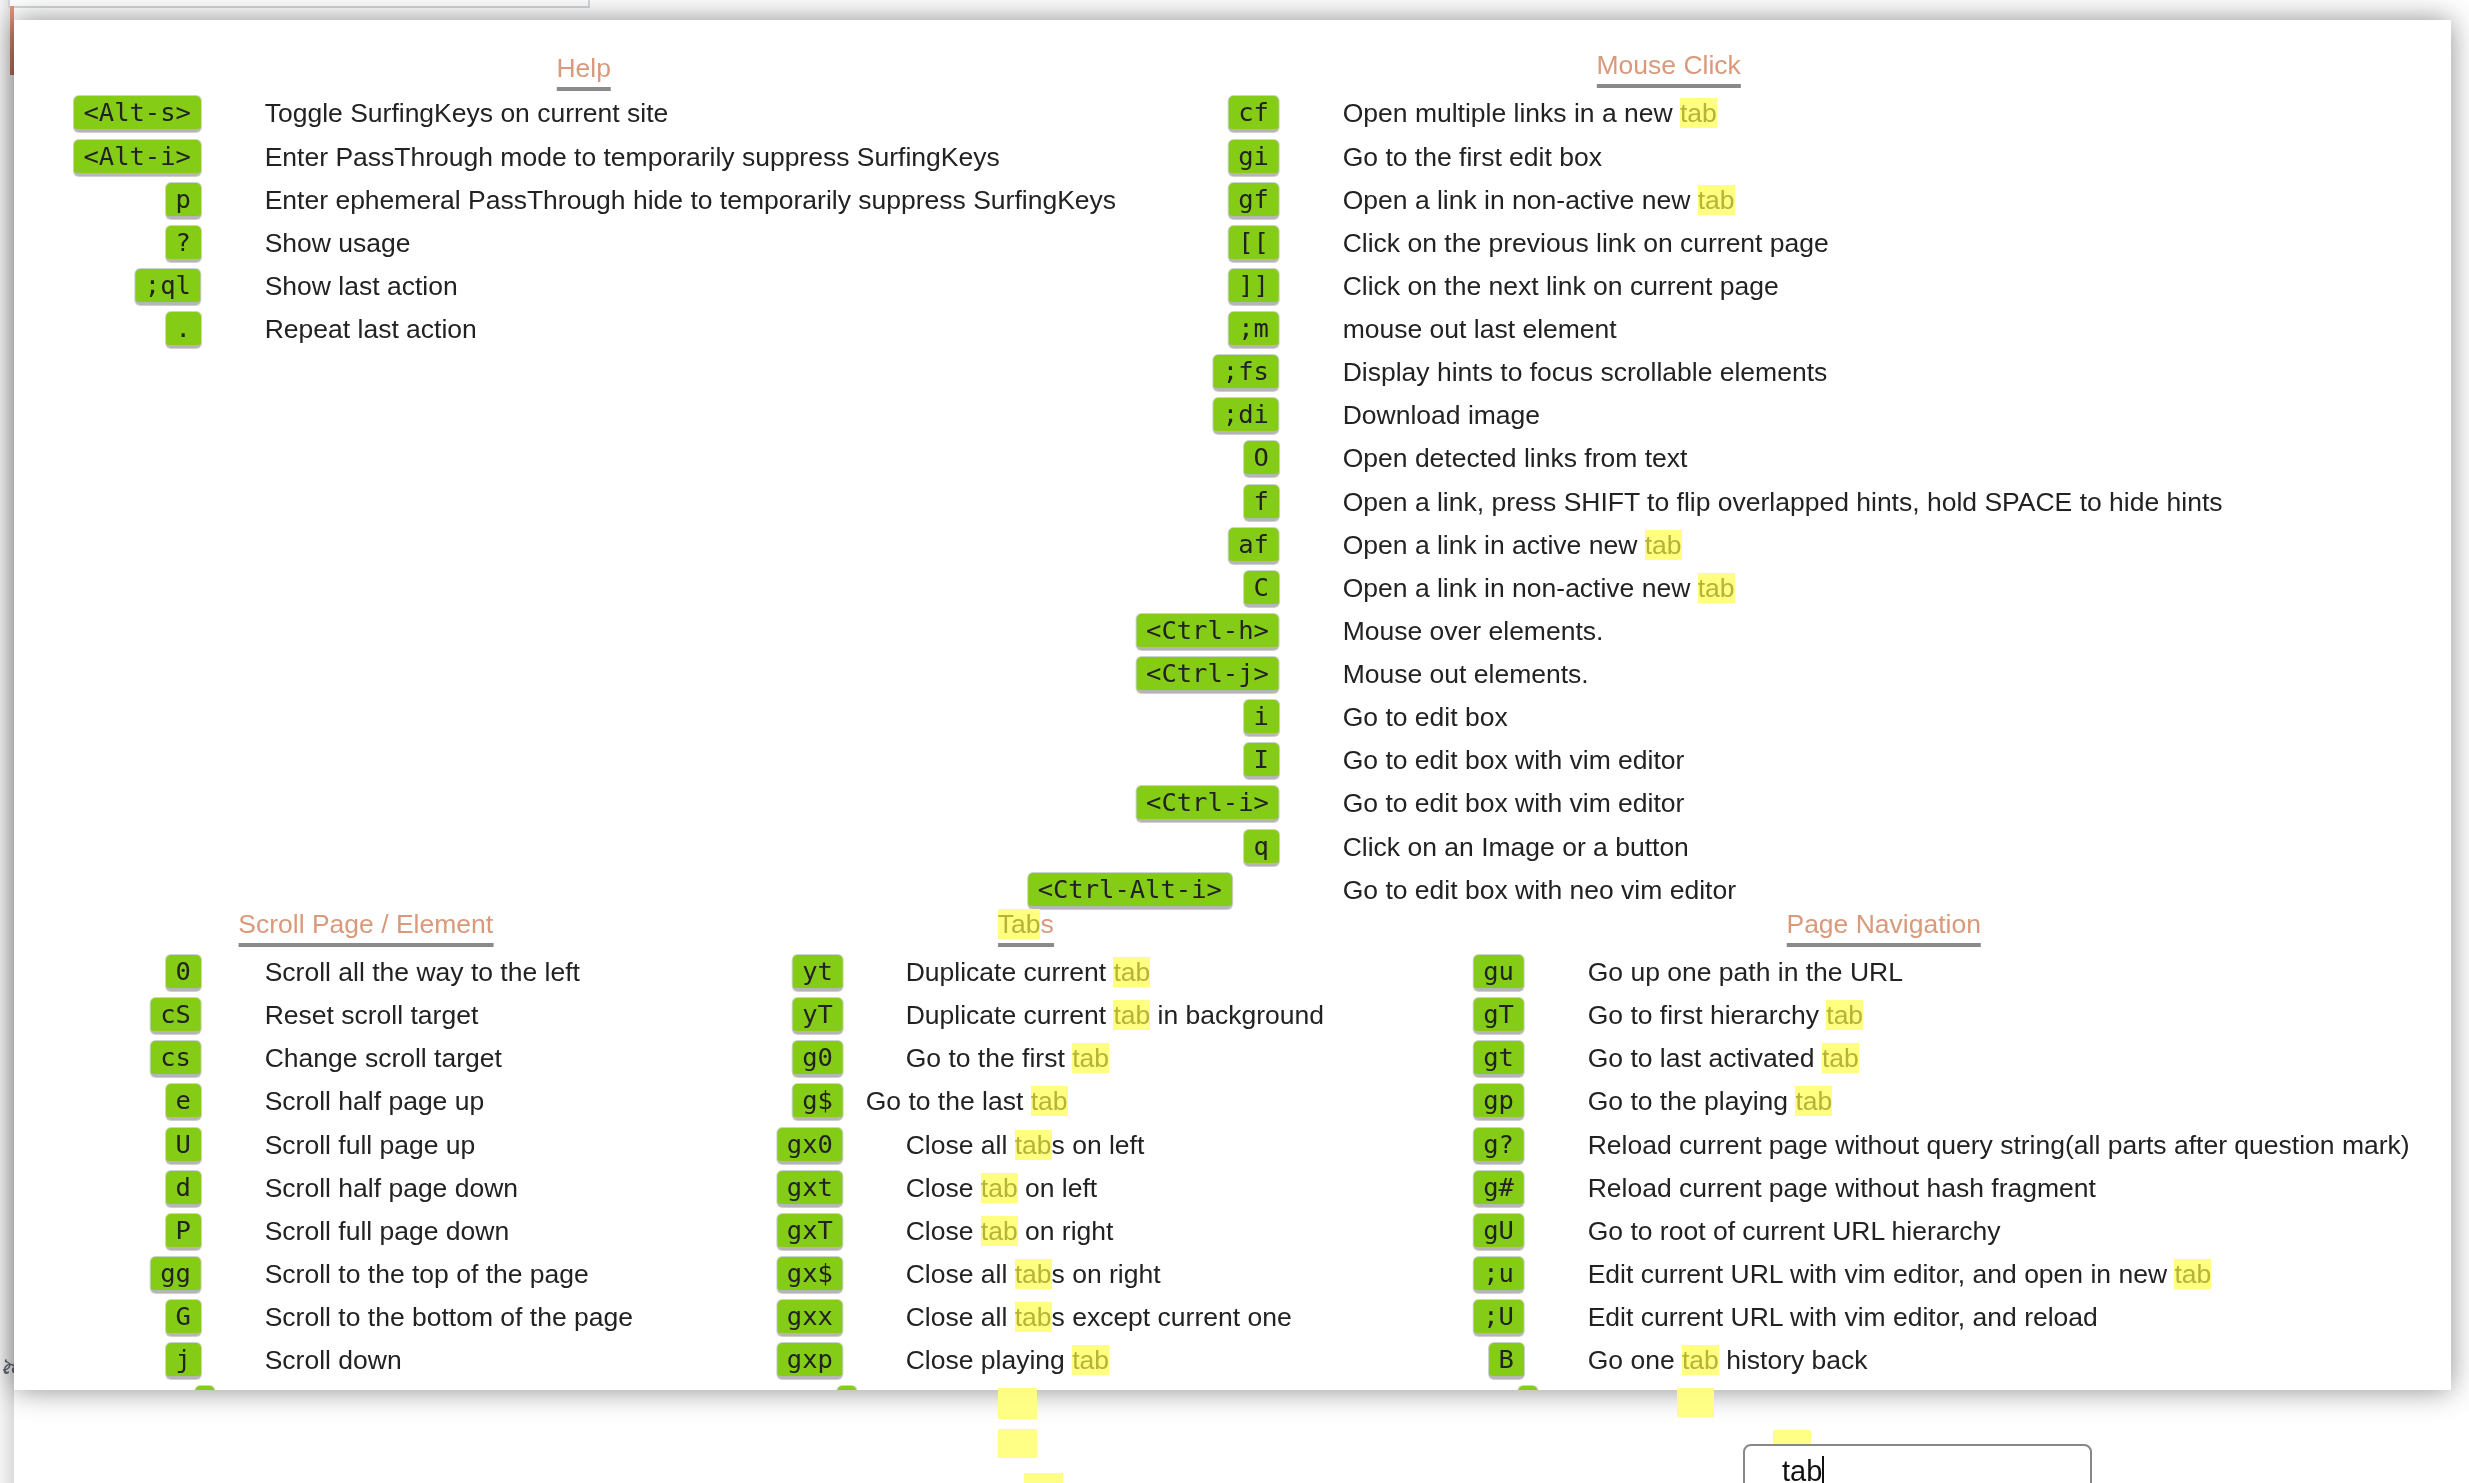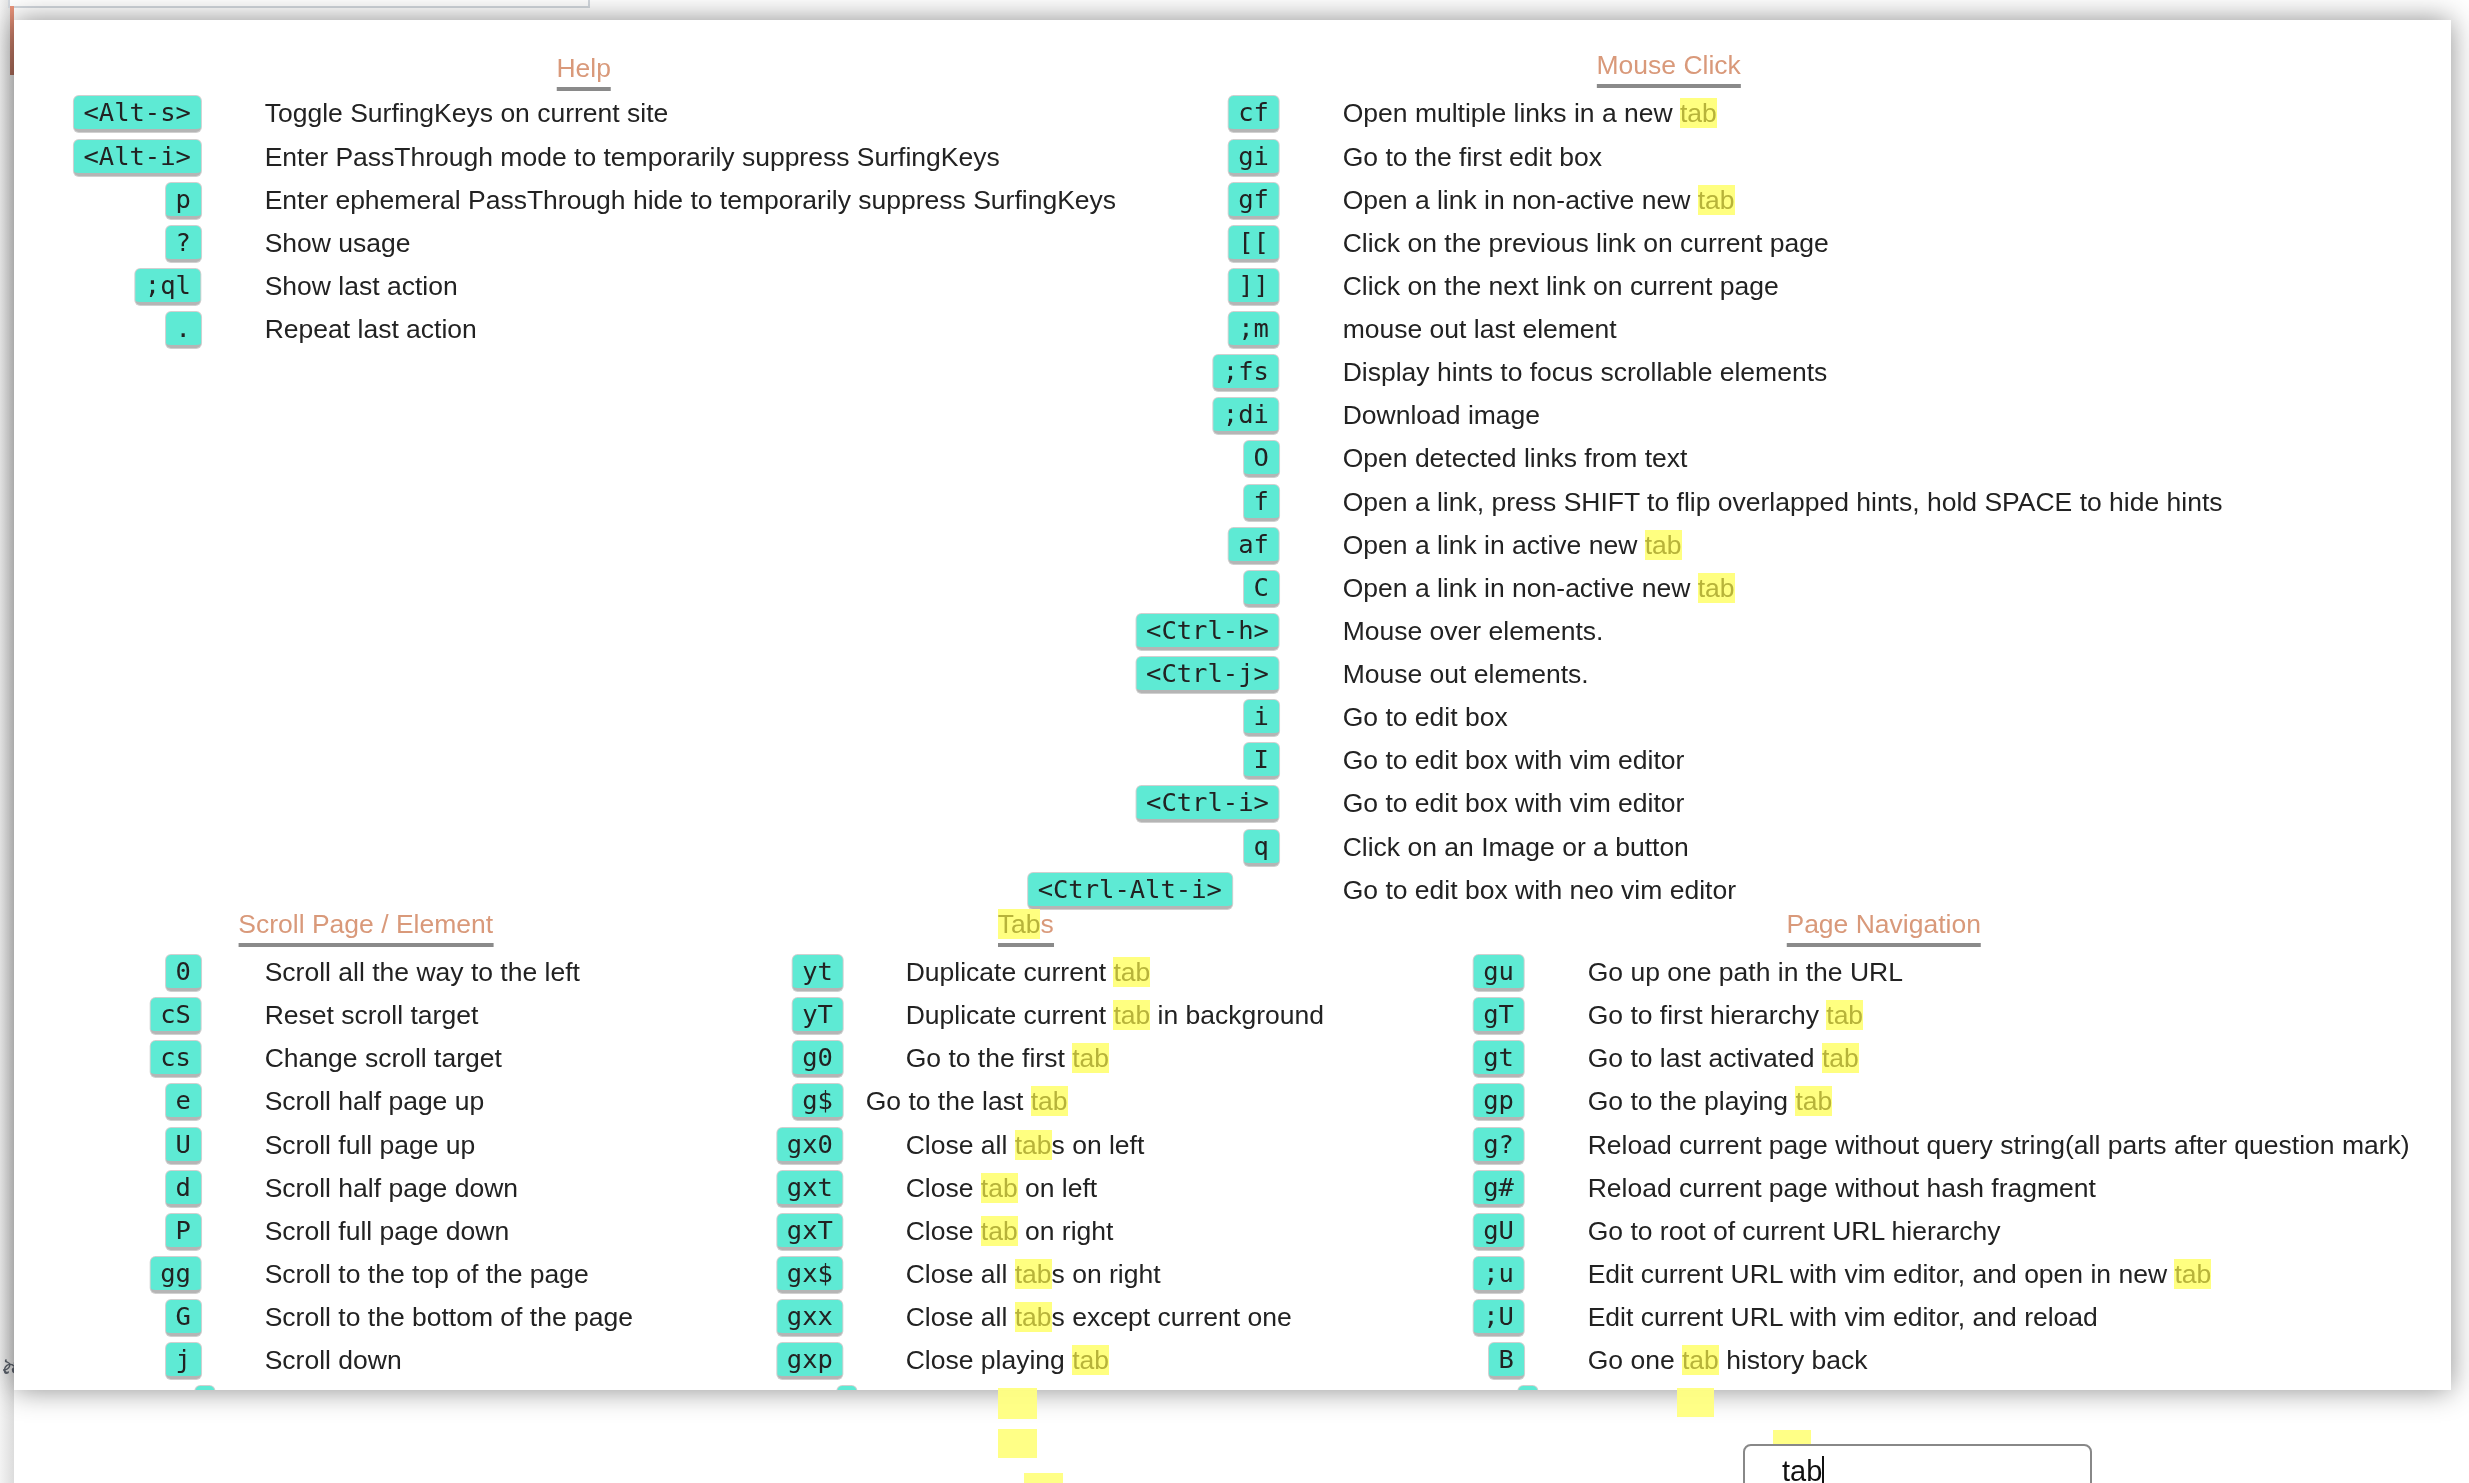--- a/index.html
+++ b/index.html
@@ -34,21 +34,21 @@
   }
   .section-title {
     position:absolute; font-size:26.5px; color:#d9997a;
     transform:translateX(-50%); white-space:nowrap; line-height:33px;
     padding-bottom:2px; border-bottom:4.9px solid #8a8a8a;
   }
   .row { position:absolute; height:39px; }
   .kbd {
     position:absolute; top:0; height:33px; line-height:33px;
     padding:0 9.8px; transform:translateX(-100%);
-    background:#5eead4; border-radius:4.9px;
+    background:#84cc16; border-radius:4.9px;
     border-bottom:3.9px solid #b5b5b5;
     box-shadow:0 0 0 1px #d0d0d0;
     font-family:"DejaVu Sans Mono", monospace; font-size:25.5px; color:#222;
     white-space:nowrap;
   }
   .desc {
     position:absolute; top:0; line-height:35px; font-size:26.5px; color:#222;
     white-space:nowrap;
   }
   .hl { background:#ffff80; color:#b7b33a; }

